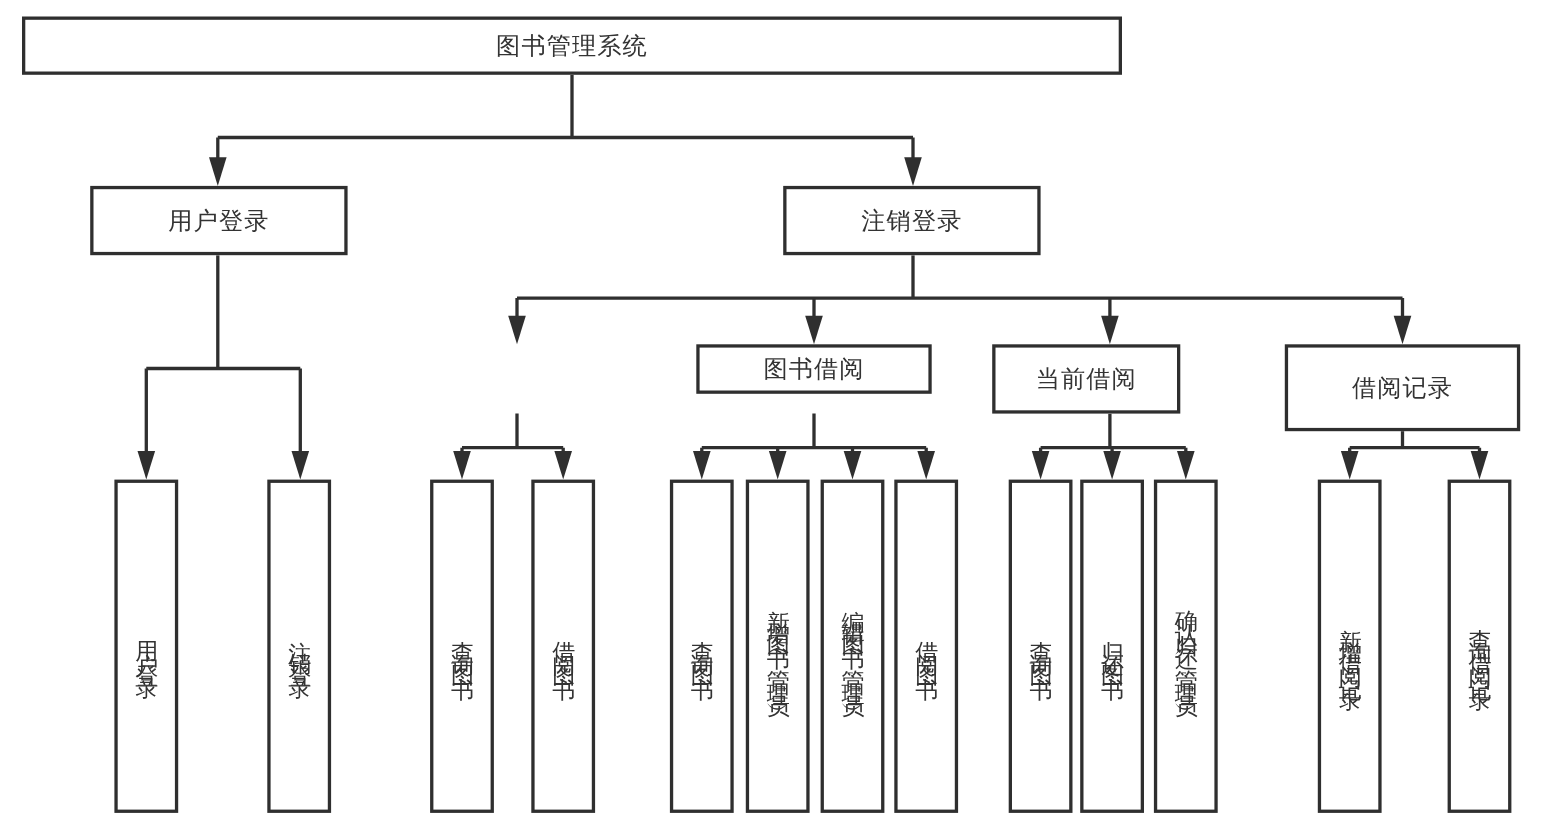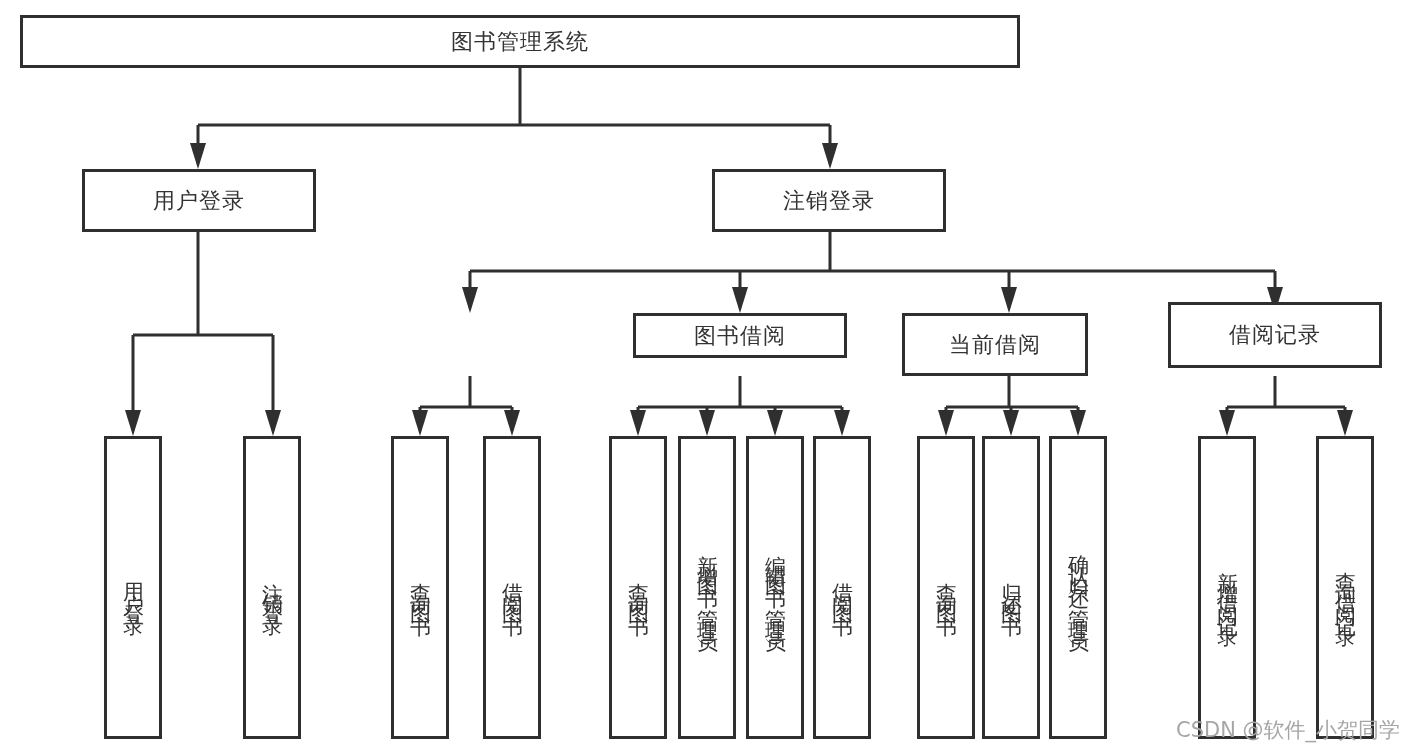--- a/index.html
+++ b/index.html
@@ -107,24 +107,24 @@
   <div class="box" style="left:82px; top:169px; width:234px; height:63px">
     <span class="hlabel">用户登录</span>
   </div>
   <div class="box" style="left:712px; top:169px; width:234px; height:63px">
     <span class="hlabel">注销登录</span>
   </div>
 
   <div class="box" style="left:633px; top:313px; width:214px; height:45px">
     <span class="hlabel">图书借阅</span>
   </div>
-  <div class="box" style="left:902px; top:313px; width:186px; height:63px">
+  <div class="box" style="left:902px; top:313px; width:171px; height:63px">
     <span class="hlabel">当前借阅</span>
   </div>
-  <div class="box" style="left:1168px; top:302px; width:214px; height:66px">
+  <div class="box" style="left:1168px; top:313px; width:214px; height:79px">
     <span class="hlabel">借阅记录</span>
   </div>
 
   <div class="box leaf" style="left:104px">
     <span class="vlabel">用户登录</span>
   </div>
   <div class="box leaf" style="left:243px">
     <span class="vlabel">注销登录</span>
   </div>
   <div class="box leaf" style="left:391px">
@@ -154,15 +154,14 @@
   <div class="box leaf" style="left:1049px">
     <span class="vlabel">确认归还（管理员）</span>
   </div>
   <div class="box leaf" style="left:1198px">
     <span class="vlabel">新增借阅记录</span>
   </div>
   <div class="box leaf" style="left:1316px">
     <span class="vlabel">查询借阅记录</span>
   </div>
 
-  <div class="watermark">CSDN @软件_小贺同学</div>
 
 </div>
 
 </body></html>

